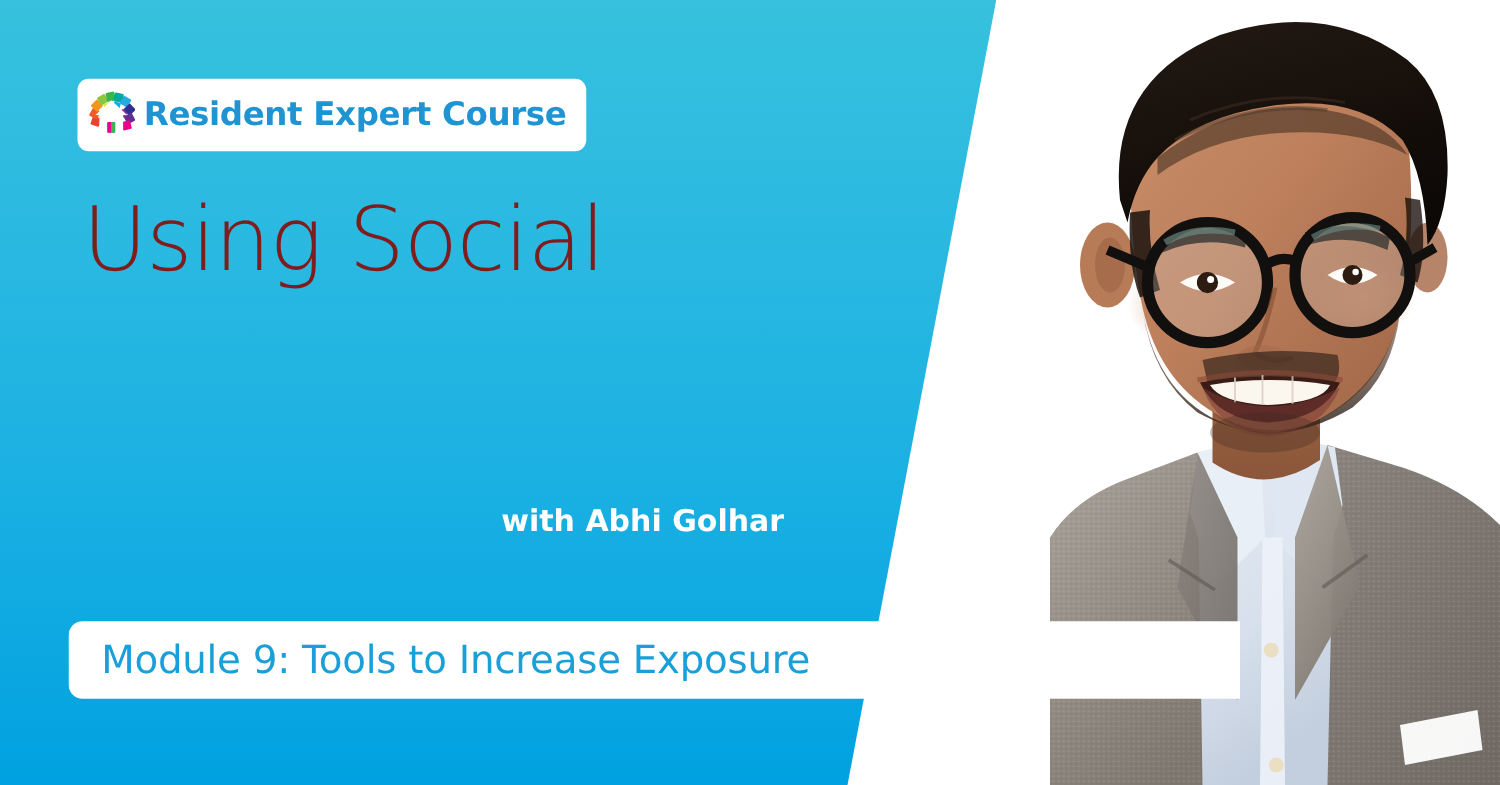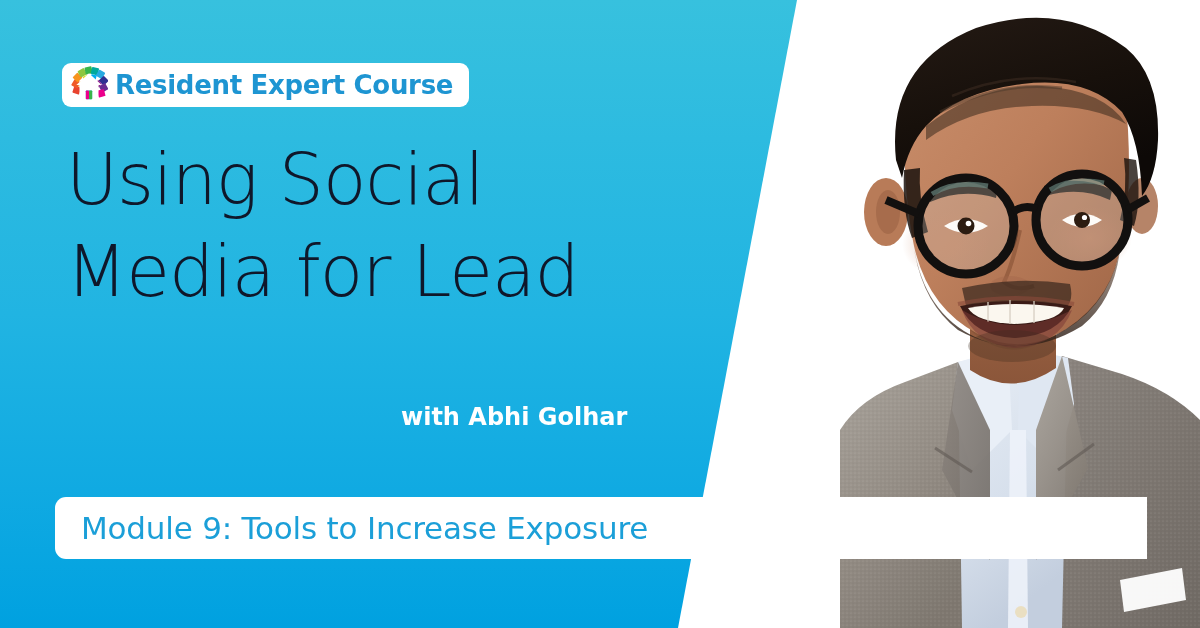--- a/index.html
+++ b/index.html
@@ -39,21 +39,21 @@
         #21B4E2 50%,
         #10AAE2 78%,
         #00A1E0 100%);
     clip-path: polygon(0 0, 797px 0, 678px 628px, 0 628px);
   }
 
   
   .logo-badge {
     position:absolute;
     left:62px; top:63px;
-    height:44px;
+    height:58px;
     padding:0 16px 0 8px;
     background:#ffffff;
     border-radius:9px;
     display:flex;
     align-items:center;
     gap:7px;
     justify-content:center;
   }
   .logo-mark { width:38px; height:38px; flex:none; display:block; }
   .logo-text {
@@ -61,23 +61,23 @@
     font-weight:bold;
     font-size:26px;
     letter-spacing:-0.3px;
     color:#1E95D2;
     white-space:nowrap;
   }
 
   
   .headline {
     position:absolute;
-    left:66px; top:134px;
+    left:66px; top:146px;
     width:640px;
-    color:#0f172a;
+    color:#7f1d1d;
     font-family:"DejaVu Sans", sans-serif;
     font-weight:300;
     font-size:71px;
     line-height:92px;
     letter-spacing:-1px;
   }
   .headline-line { display:block; white-space:nowrap; }
 
   
   .presenter {
@@ -89,21 +89,21 @@
     font-size:24px;
     letter-spacing:0px;
     white-space:nowrap;
     margin-left:12px;
   }
 
   
   .module-bar {
     position:absolute;
     left:55px; top:497px;
-    width:1092px; height:62px;
+    width:937px; height:62px;
     background:#ffffff;
     border-top-left-radius:11px;
     border-bottom-left-radius:11px;
     display:flex;
     align-items:center;
   }
   .module-text {
     margin-left:26px;
     font-family:"DejaVu Sans", sans-serif;
     font-weight:normal;
@@ -290,21 +290,20 @@
         <rect x="20" y="31" width="8" height="11" rx="1" fill="#27AAE1"></rect>
         <rect x="20" y="31" width="4" height="11" rx="1" fill="#EC008C"></rect>
         <rect x="24" y="31" width="4" height="11" rx="1" fill="#39B54A"></rect>
       </g>
     </svg>
     <span class="logo-text">Resident Expert Course</span>
   </div>
 
   <h1 class="headline">
     <span class="headline-line">Using Social</span>
-    <span class="headline-line">Media for Lead</span>
   </h1>
 
   <div class="presenter">with Abhi Golhar</div>
 
   <div class="module-bar">
     <span class="module-text">Module 9: Tools to Increase Exposure</span>
   </div>
 
 </div>
 

